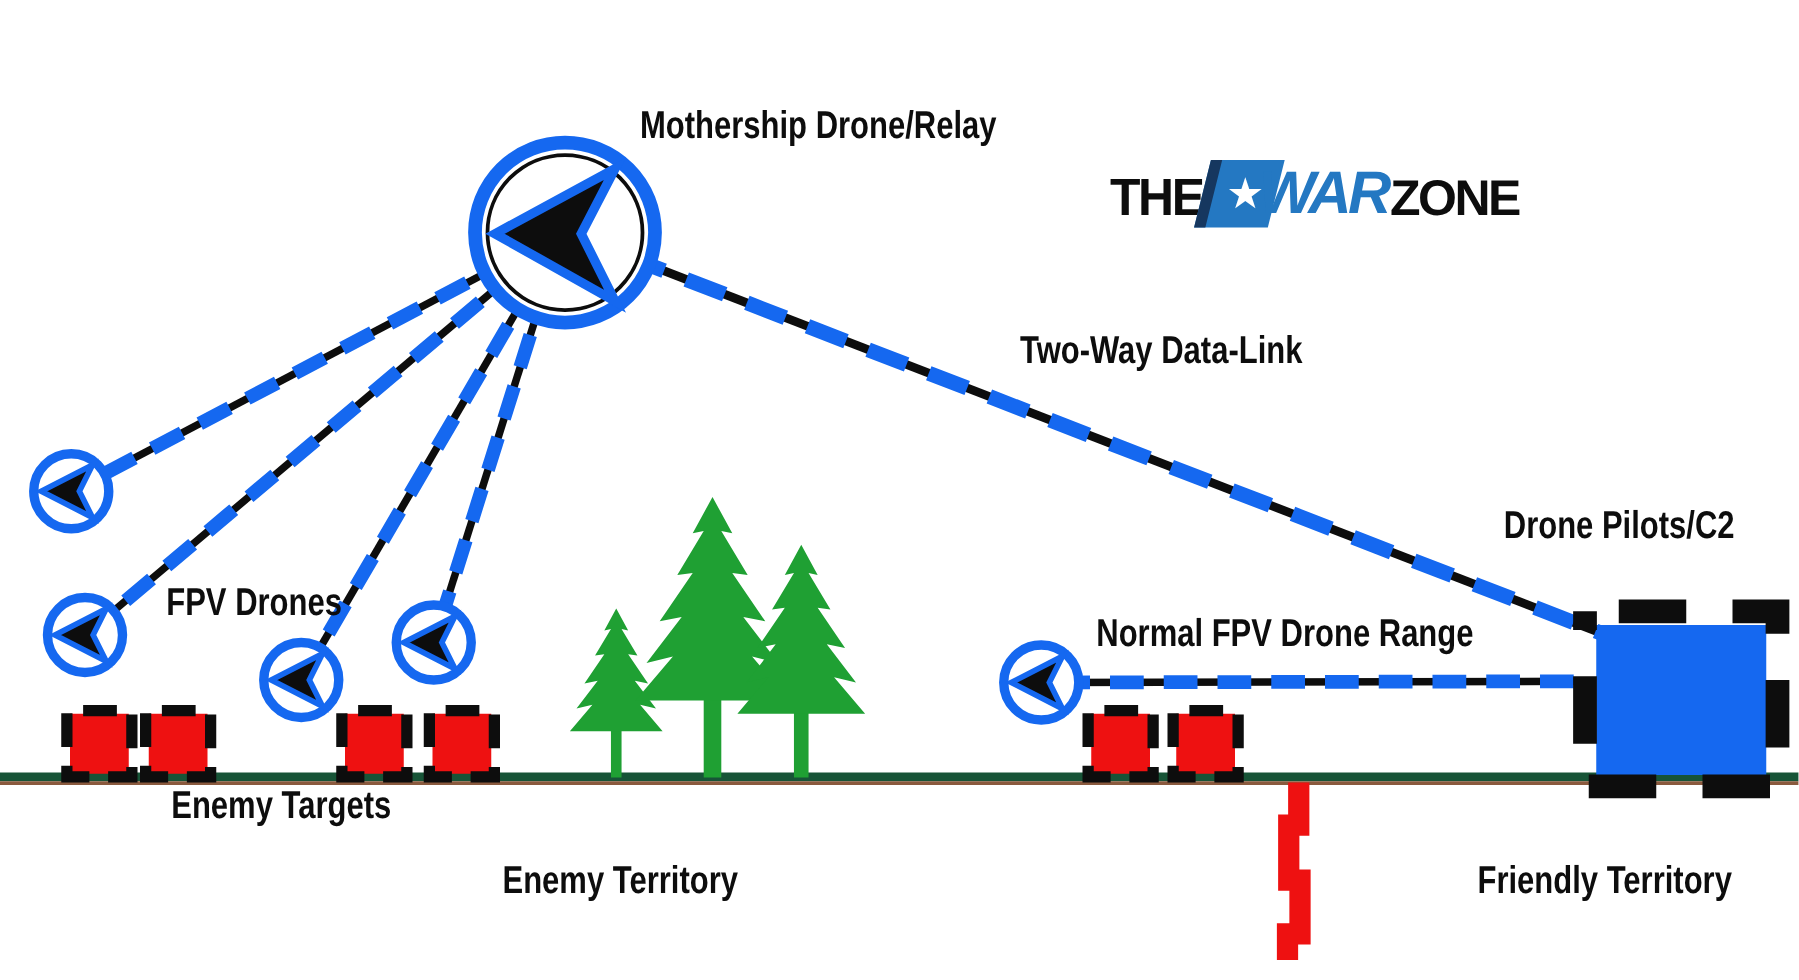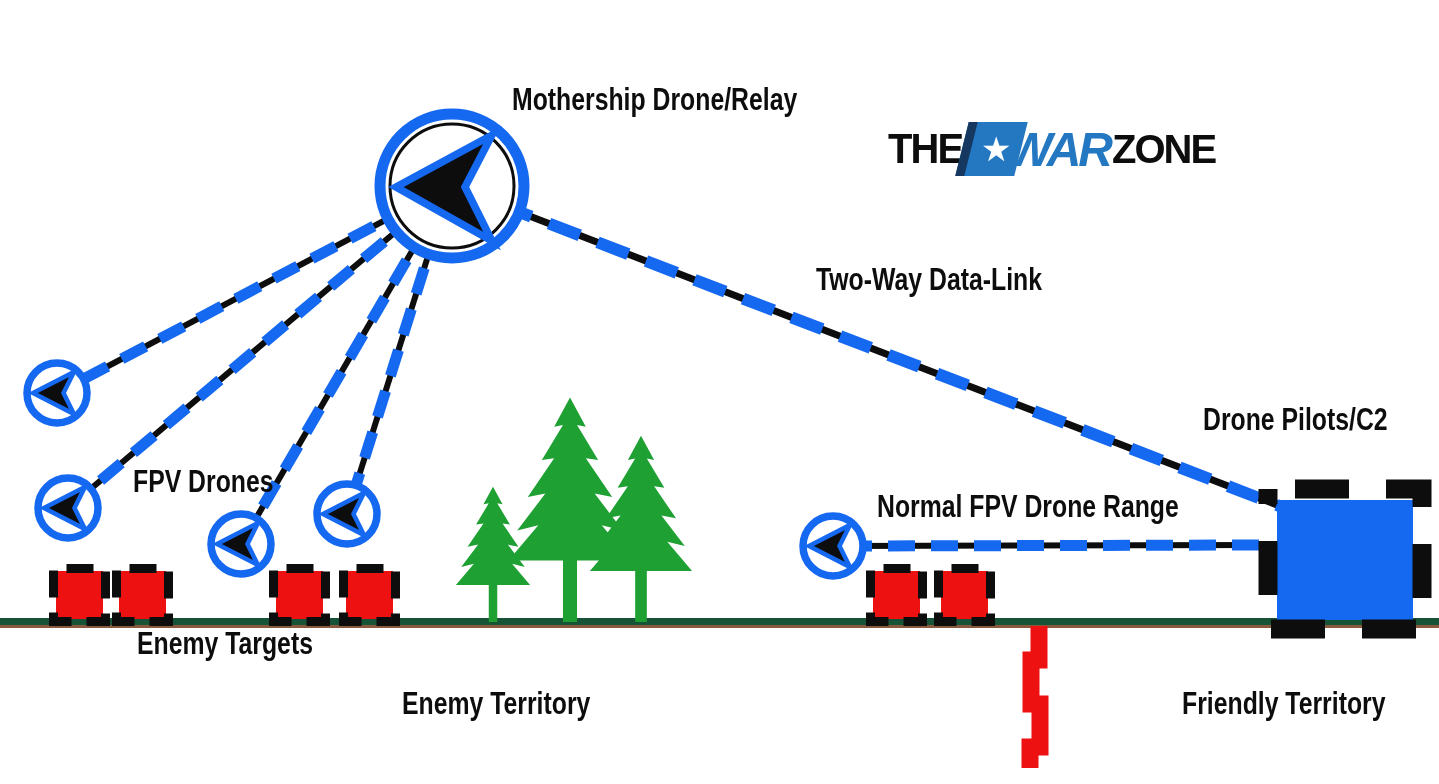--- a/index.html
+++ b/index.html
@@ -23,21 +23,21 @@
   .bld-brk{fill:none;stroke:var(--ink);stroke-width:19;stroke-dasharray:54 37;stroke-dashoffset:-27;}
   .ground-g{fill:var(--groundGreen);}
   .ground-b{fill:var(--groundBrown);}
   .divider{stroke:var(--red);stroke-width:17;fill:none;stroke-linejoin:miter;}
   
   .lbl{
     position:absolute;color:var(--ink);font-weight:700;font-size:31px;line-height:1.05;
     white-space:nowrap;transform:scaleX(0.8);transform-origin:left top;letter-spacing:0;
   }
   
-  .logo{position:absolute;left:888px;top:116px;display:flex;align-items:center;height:66px;}
+  .logo{position:absolute;left:888px;top:116px;display:flex;align-items:flex-end;height:66px;}
   .logo-the{
     color:var(--ink);font-weight:700;font-size:42px;letter-spacing:-2px;
     transform:scaleX(0.95);transform-origin:left center;
   }
   .logo-flag{
     width:50px;height:54px;margin-left:-4px;margin-right:-14px;
     background:var(--logoBlue);border-left:9px solid var(--logoNavy);
     transform:skewX(-14deg);display:flex;align-items:center;justify-content:center;
     position:relative;z-index:1;
   }

